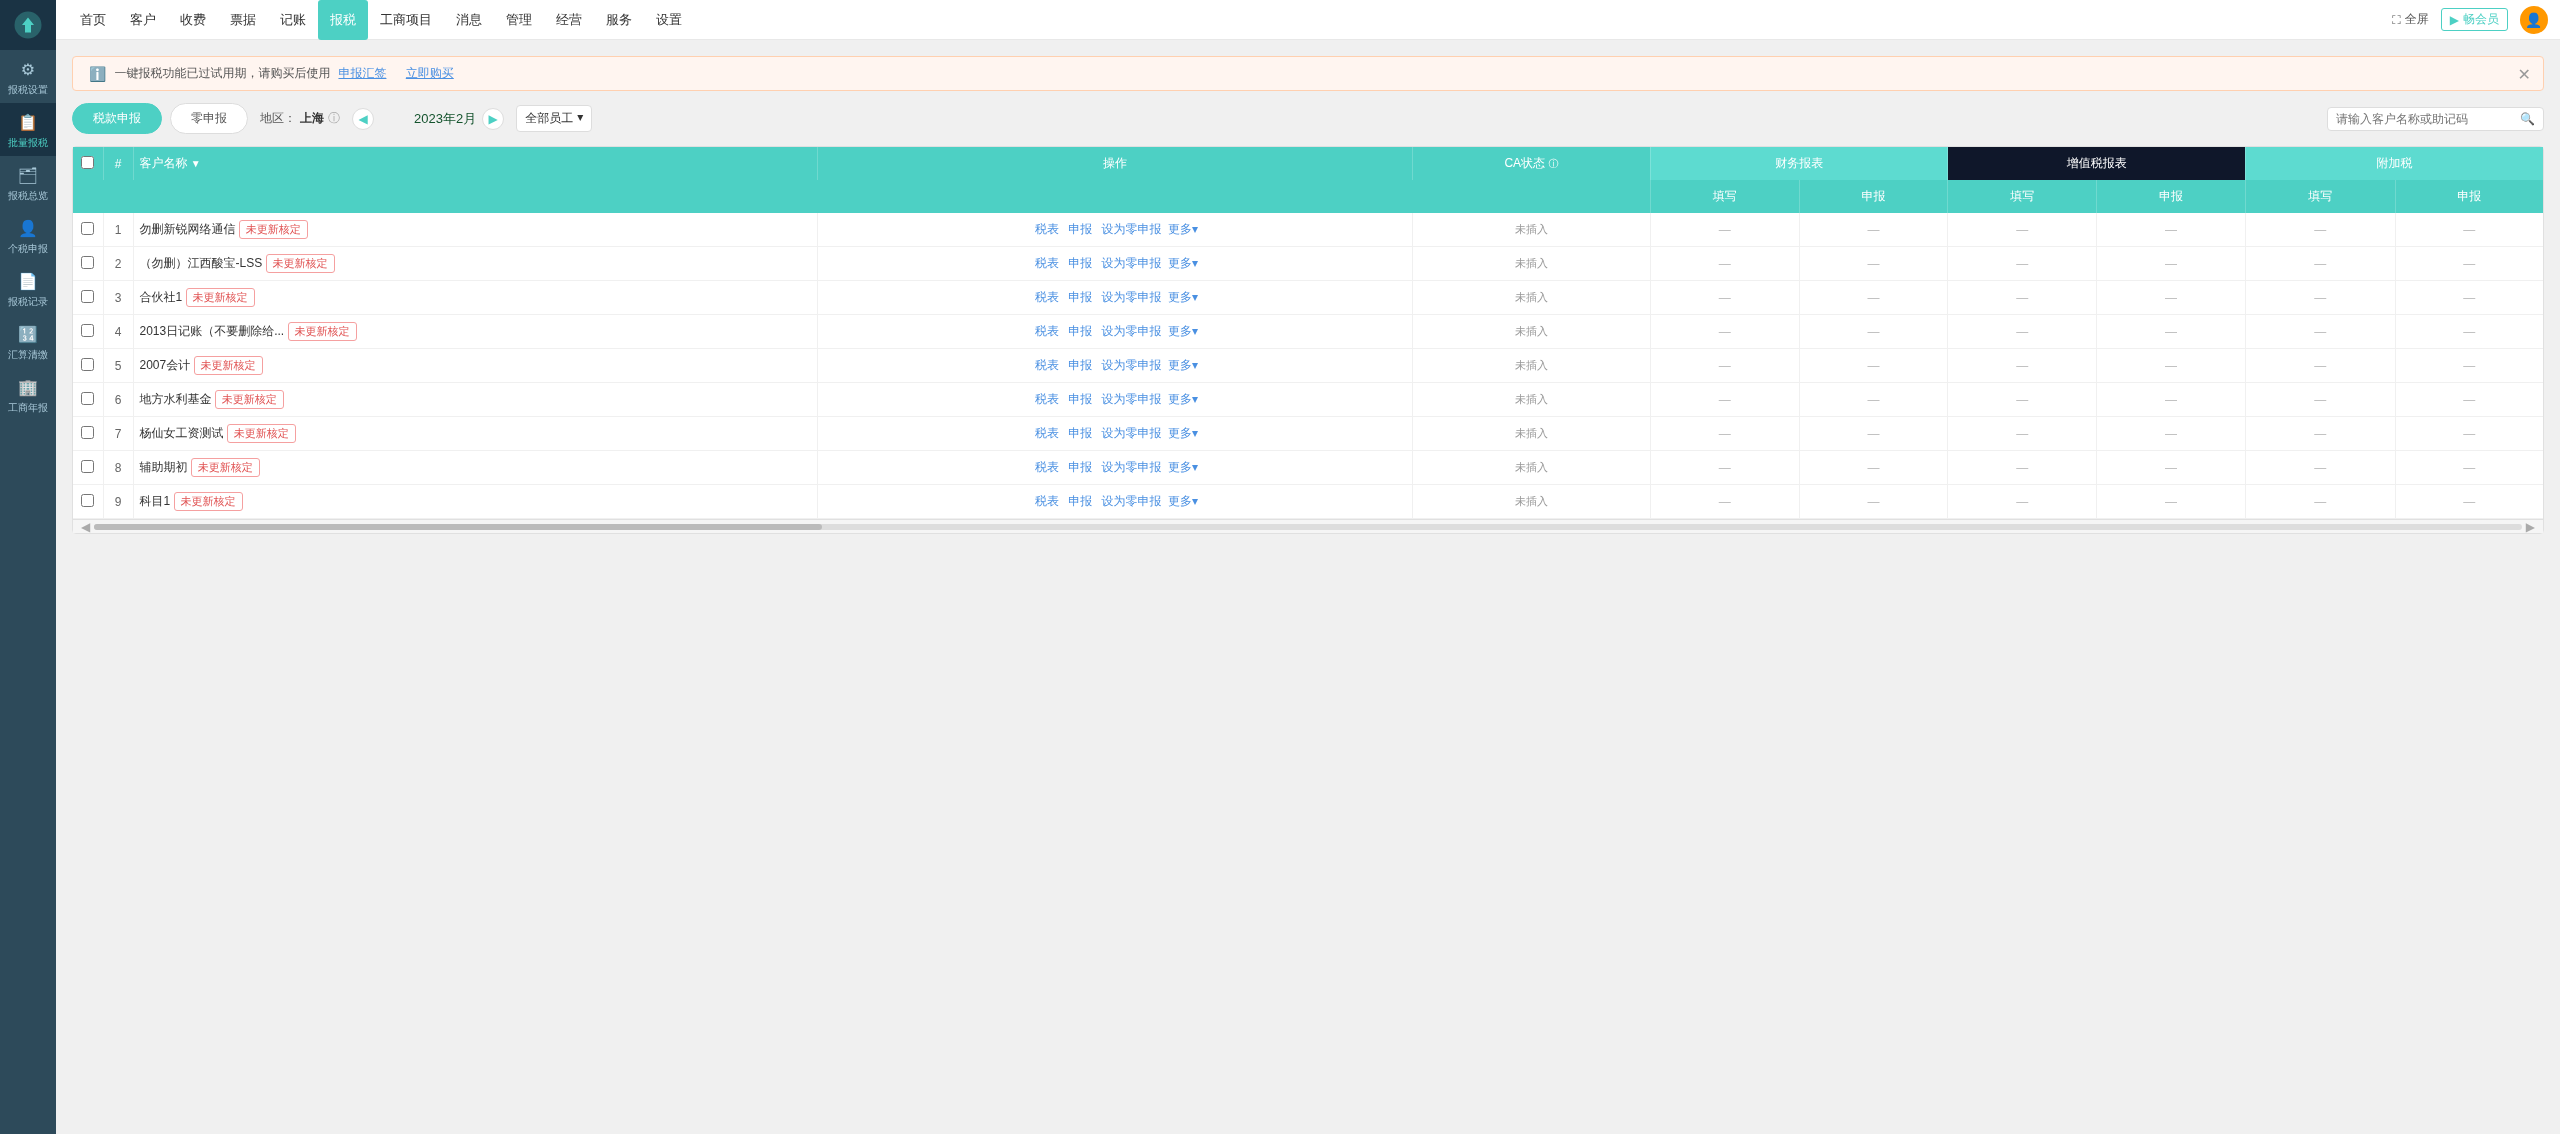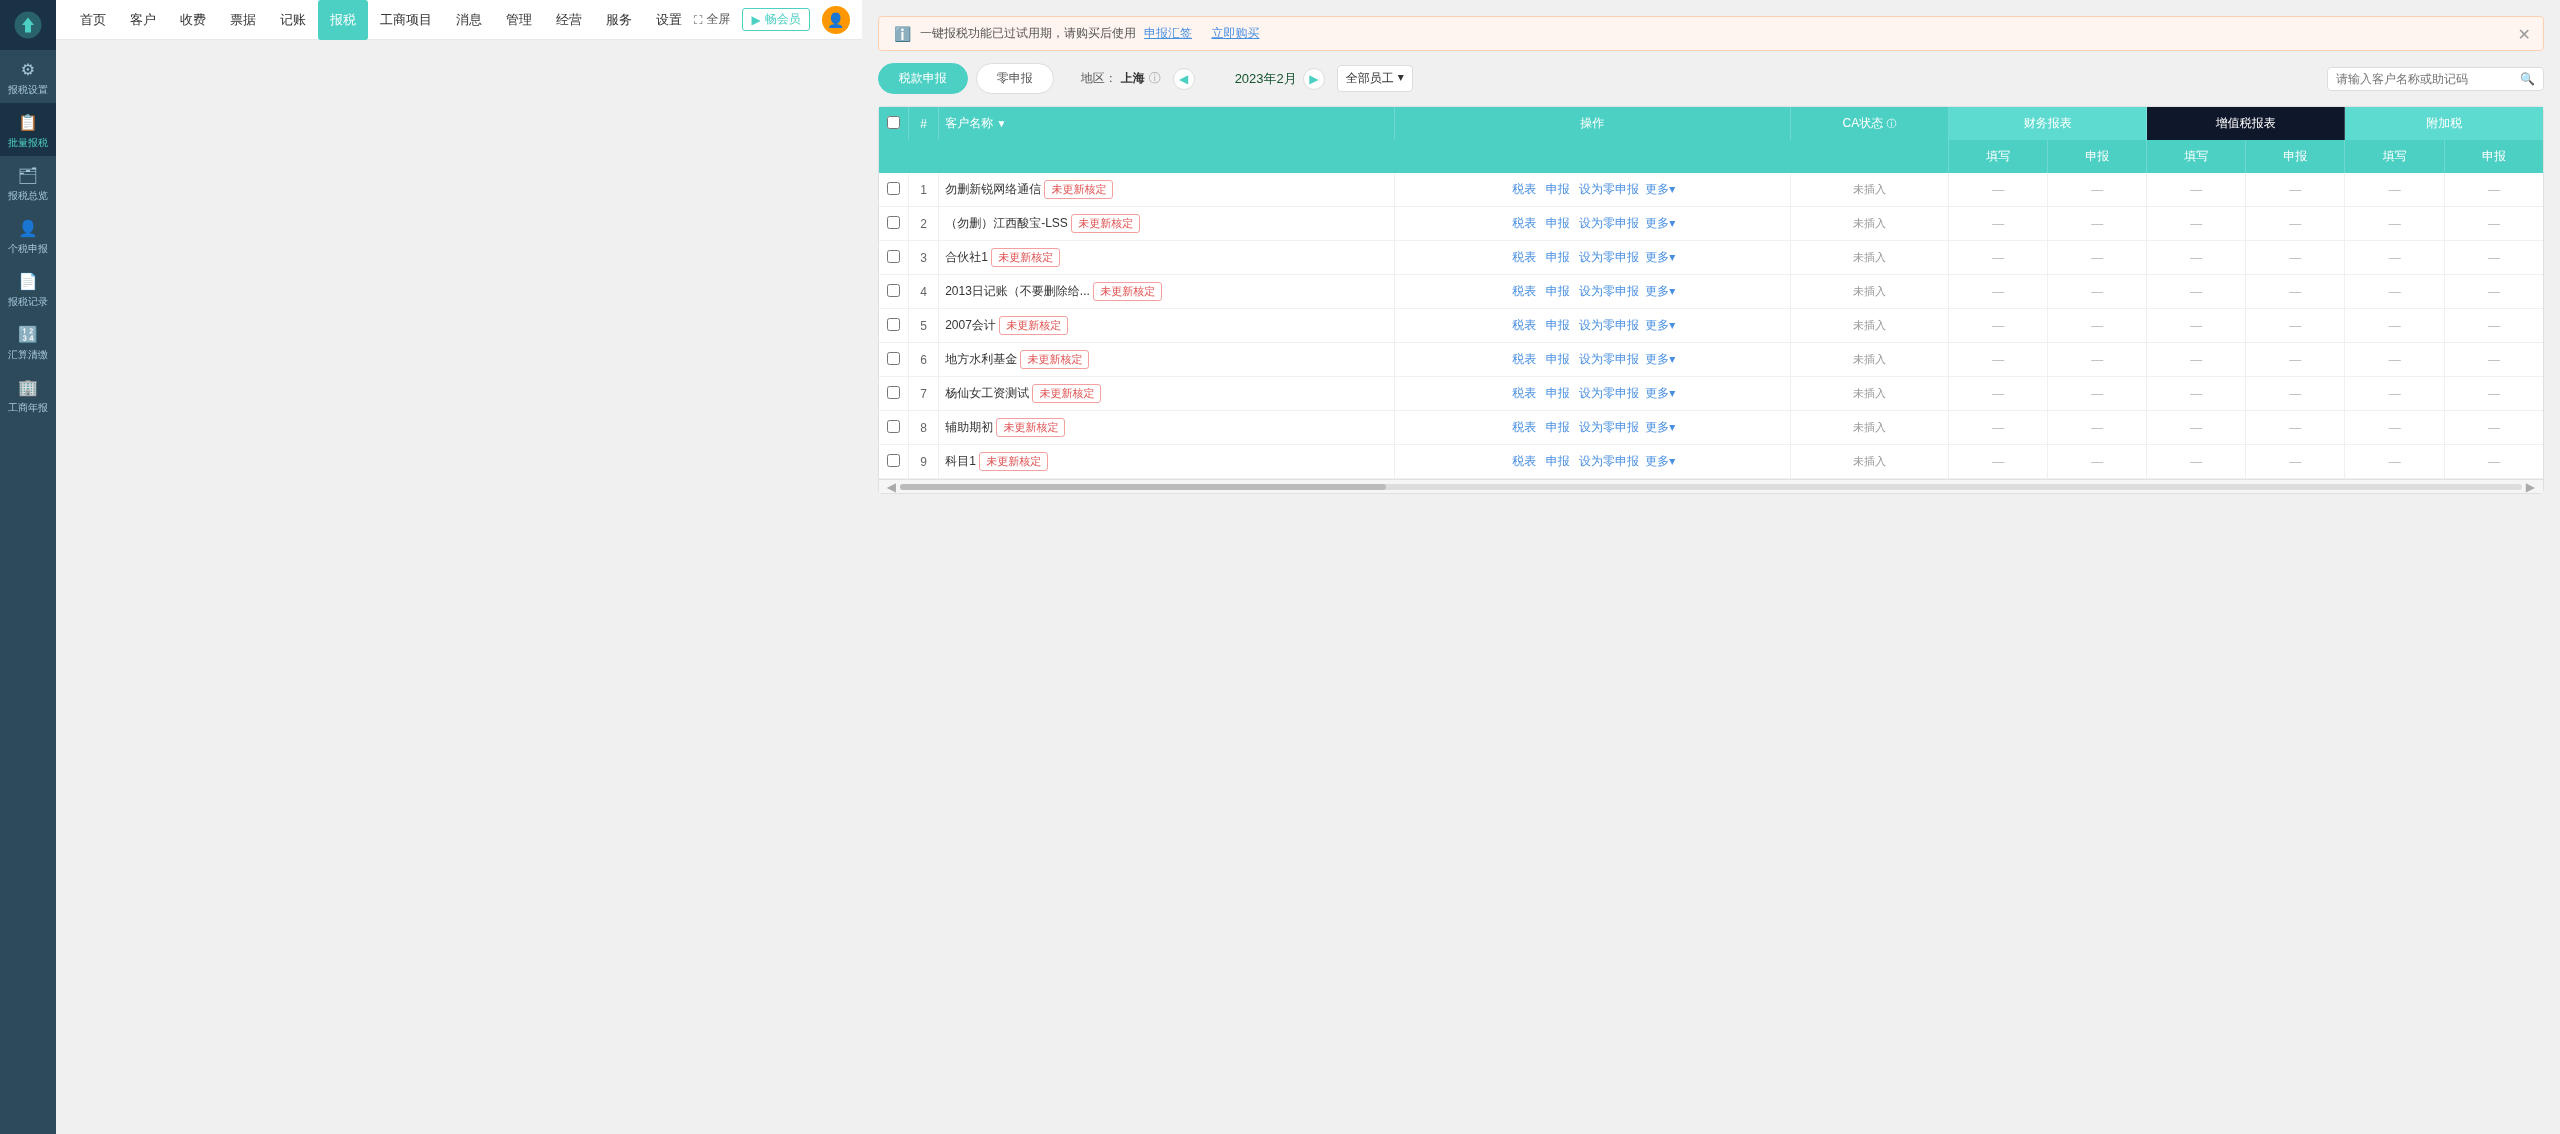--- a/index.html
+++ b/index.html
@@ -41,21 +41,21 @@
       width: 20px;
       height: 20px;
       margin-bottom: 3px;
       display: flex;
       align-items: center;
       justify-content: center;
       font-size: 16px;
     }
 
     
-    .main-container { display: flex; flex: 1; overflow: hidden; }
+    .main-container { display: flex; flex-direction: column; flex: 1; overflow: hidden; }
     .top-nav {
       background: #fff;
       height: 40px;
       display: flex;
       align-items: center;
       padding: 0 12px;
       border-bottom: 1px solid #e8e8e8;
       flex-shrink: 0;
     }
     .top-nav-item {
@@ -344,21 +344,21 @@
       <span class="banner-text">&nbsp;</span>
       <span class="banner-link">立即购买</span>
       <span class="banner-close">✕</span>
     </div>
 
     <div style="display:flex; align-items:center; gap:12px; margin-bottom:12px; flex-wrap:wrap;">
       <div class="tab-bar" style="margin-bottom:0;">
         <button class="tab-btn active">税款申报</button>
         <button class="tab-btn">零申报</button>
       </div>
-      <div style="display:flex;align-items:center;gap:4px;margin-left:15px;">
+      <div style="display:flex;align-items:center;gap:4px;">
         <span style="color:#555;">地区：</span>
         <span style="color:#333;font-weight:bold;">上海</span>
         <span class="info-icon">ⓘ</span>
       </div>
       <div class="date-nav">
         <div class="date-nav-btn">◀</div>
         <span class="date-label">2023年2月</span>
         <div class="date-nav-btn">▶</div>
       </div>
       <div class="dept-select">

